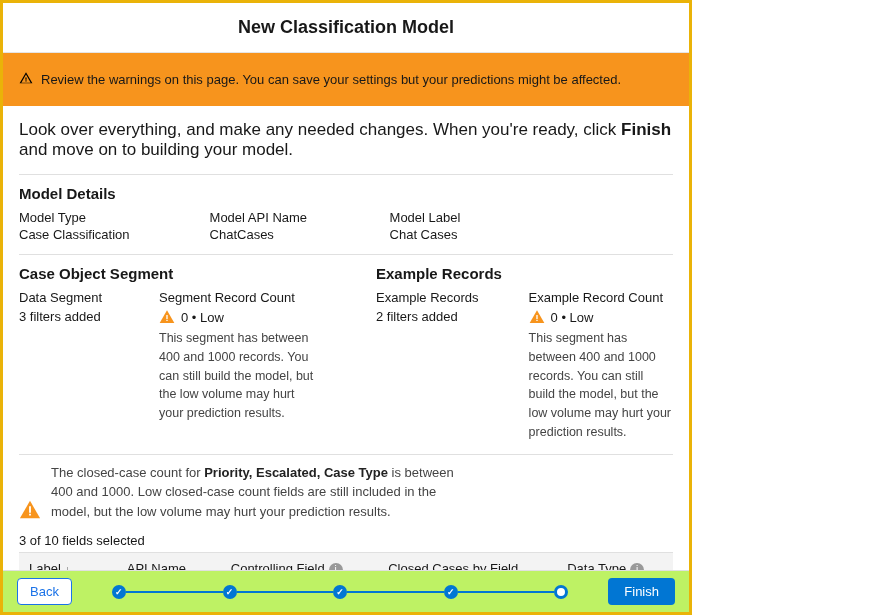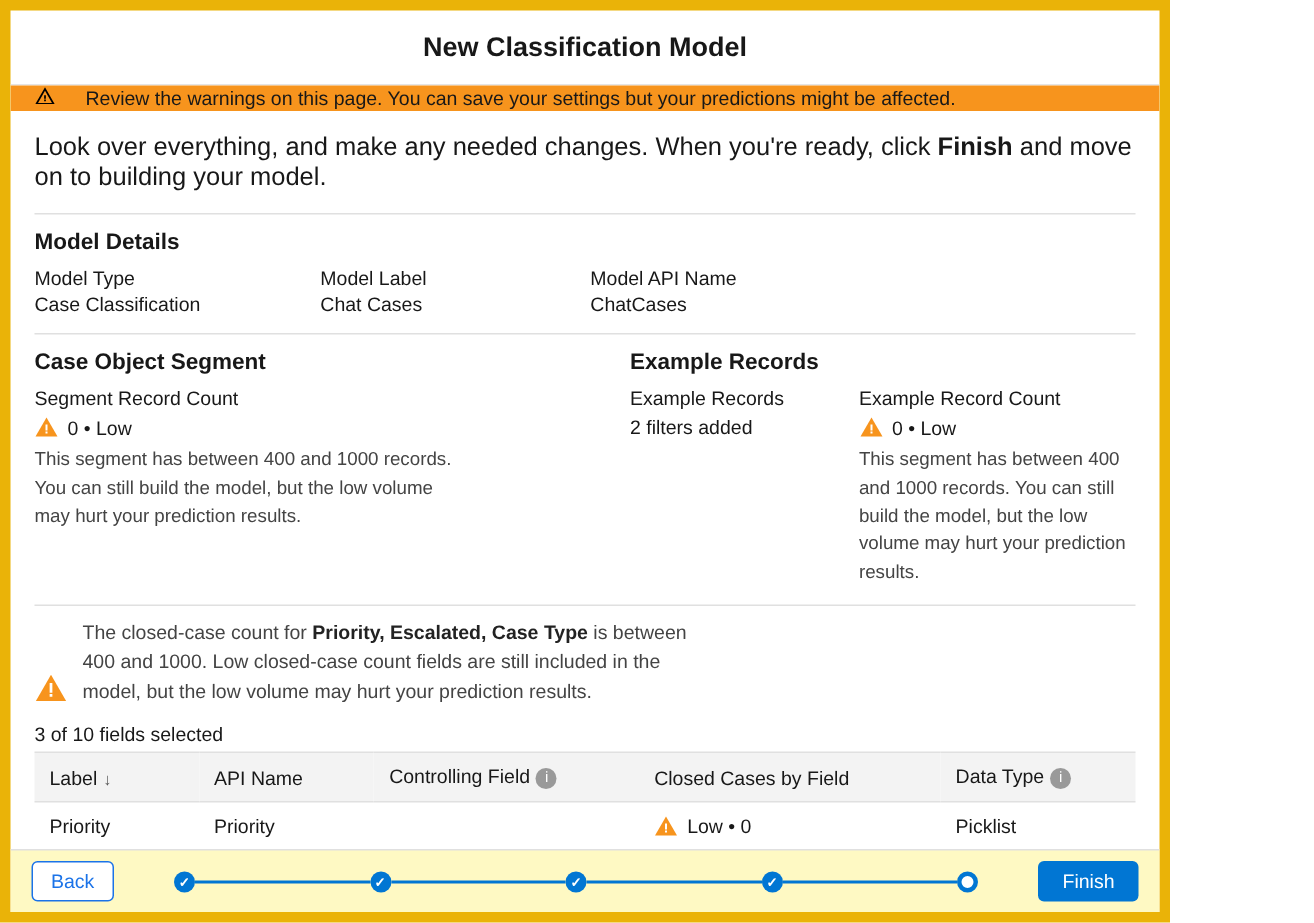--- a/index.html
+++ b/index.html
@@ -1,20 +1,20 @@
 <!DOCTYPE html>
 <html><head>
 <meta charset="utf-8">
 <style>
 * { box-sizing: border-box; margin: 0; padding: 0; }
 body { font-family: -apple-system, BlinkMacSystemFont, "Segoe UI", Arial, sans-serif; font-size: 13px; color: #181818; background: #fff; }
-.container { width: 780px; height: 615px; border: 7px solid #eab308; position: relative; overflow: hidden; }
+.container { width: 692px; height: 615px; border: 3px solid #eab308; position: relative; overflow: hidden; }
 .header { text-align: center; padding: 14px 0; border-bottom: 1px solid #e5e5e5; }
 .header h1 { font-size: 18px; font-weight: 600; }
-.warning-bar { background: #f7941d; padding: 0 16px; display: flex; align-items: center; gap: 20px; font-size: 13px; }
+.warning-bar { background: #f7941d; padding: 18px 16px; display: flex; align-items: center; gap: 8px; font-size: 13px; }
 .warning-bar .icon { font-size: 13px; }
 .content { padding: 14px 16px 0 16px; }
 .q-title { font-size: 18px; font-weight: 600; margin-bottom: 6px; }
 .q-sub { font-size: 17px; margin-bottom: 14px; }
 .q-sub strong { font-weight: 600; }
 hr.divider { border: none; border-top: 1px solid #e0e0e0; margin: 0; }
 .section-title { font-size: 15px; font-weight: 700; margin: 10px 0 8px 0; }
 .detail-row { display: flex; gap: 80px; margin-bottom: 12px; }
 .detail-item { min-width: 100px; }
 .detail-label { font-size: 13px; color: #181818; margin-bottom: 2px; }
@@ -35,21 +35,21 @@
 .pred-warn .big-triangle svg { width: 22px; height: 22px; }
 .pred-warn-text { font-size: 13px; color: #444; max-width: 420px; line-height: 1.5; }
 .pred-warn-text strong { font-weight: 600; color: #222; }
 .selected-count { font-size: 13px; margin-bottom: 4px; }
 .table { width: 100%; border-collapse: collapse; font-size: 13px; }
 .table thead th { background: #f3f3f3; text-align: left; padding: 8px 10px; font-weight: 400; border-top: 1px solid #e0e0e0; border-bottom: 1px solid #e0e0e0; }
 .table tbody td { padding: 8px 10px; border-bottom: 1px solid #f0f0f0; }
 .th-icon { display: inline-block; width: 14px; height: 14px; background: #999; border-radius: 50%; color: #fff; font-size: 10px; text-align: center; line-height: 14px; margin-left: 4px; vertical-align: middle; }
 .sort-arrow { font-size: 11px; margin-left: 4px; color: #555; }
 .cell-warn { display: flex; align-items: center; gap: 6px; }
-.footer { position: absolute; bottom: 0; left: 0; right: 0; height: 42px; border-top: 1px solid #e0e0e0; background: #fef9c3; display: flex; align-items: center; padding: 0 14px; }
+.footer { position: absolute; bottom: 0; left: 0; right: 0; height: 42px; border-top: 1px solid #e0e0e0; background: #bef264; display: flex; align-items: center; padding: 0 14px; }
 .btn-back { border: 1px solid #1b73e8; background: #fff; color: #1b73e8; padding: 5px 12px; border-radius: 4px; font-size: 13px; cursor: pointer; }
 .btn-finish { border: none; background: #0176d3; color: #fff; padding: 6px 16px; border-radius: 4px; font-size: 13px; cursor: pointer; margin-left: auto; }
 .stepper { flex: 1; display: flex; align-items: center; justify-content: center; gap: 0; padding: 0 40px; }
 .step-dot { width: 14px; height: 14px; border-radius: 50%; background: #0176d3; position: relative; display: flex; align-items: center; justify-content: center; }
 .step-dot.done::after { content: "✓"; color: #fff; font-size: 9px; font-weight: bold; }
 .step-dot.current { background: #fff; border: 3px solid #0176d3; width: 14px; height: 14px; }
 .step-line { height: 2px; background: #0176d3; flex: 1; }
 </style>
 </head>
 <body>
@@ -77,35 +77,39 @@
 
     <hr class="divider">
 
     <div class="section-title">Model Details</div>
     <div class="detail-row">
       <div class="detail-item">
         <div class="detail-label">Model Type</div>
         <div class="detail-value">Case Classification</div>
       </div>
       <div class="detail-item">
+        <div class="detail-label">Model API Name</div>
+        <div class="detail-value">ChatCases</div>
+      </div>
+      <div class="detail-item">
         <div class="detail-label">Model Label</div>
         <div class="detail-value">Chat Cases</div>
-      </div>
-      <div class="detail-item">
-        <div class="detail-label">Model API Name</div>
-        <div class="detail-value">ChatCases</div>
       </div>
     </div>
 
     <hr class="divider">
 
     <div class="two-col">
       <div class="col">
         <div class="section-title">Case Object Segment</div>
         <div class="seg-row">
+          <div class="seg-left">
+            <div class="seg-label">Data Segment</div>
+            <div class="seg-value">3 filters added</div>
+          </div>
           <div class="seg-right">
             <div class="seg-label">Segment Record Count</div>
             <div class="warn-line">
               <span class="warn-triangle">
                 <svg viewBox="0 0 24 24" fill="#f7941d">
                     <path d="M12 2L1 21h22L12 2z"></path>
                     <path fill="#fff" d="M11 9h2v6h-2zm0 7h2v2h-2z"></path>
                   </svg>
               </span>
               <span>0 • Low</span>

